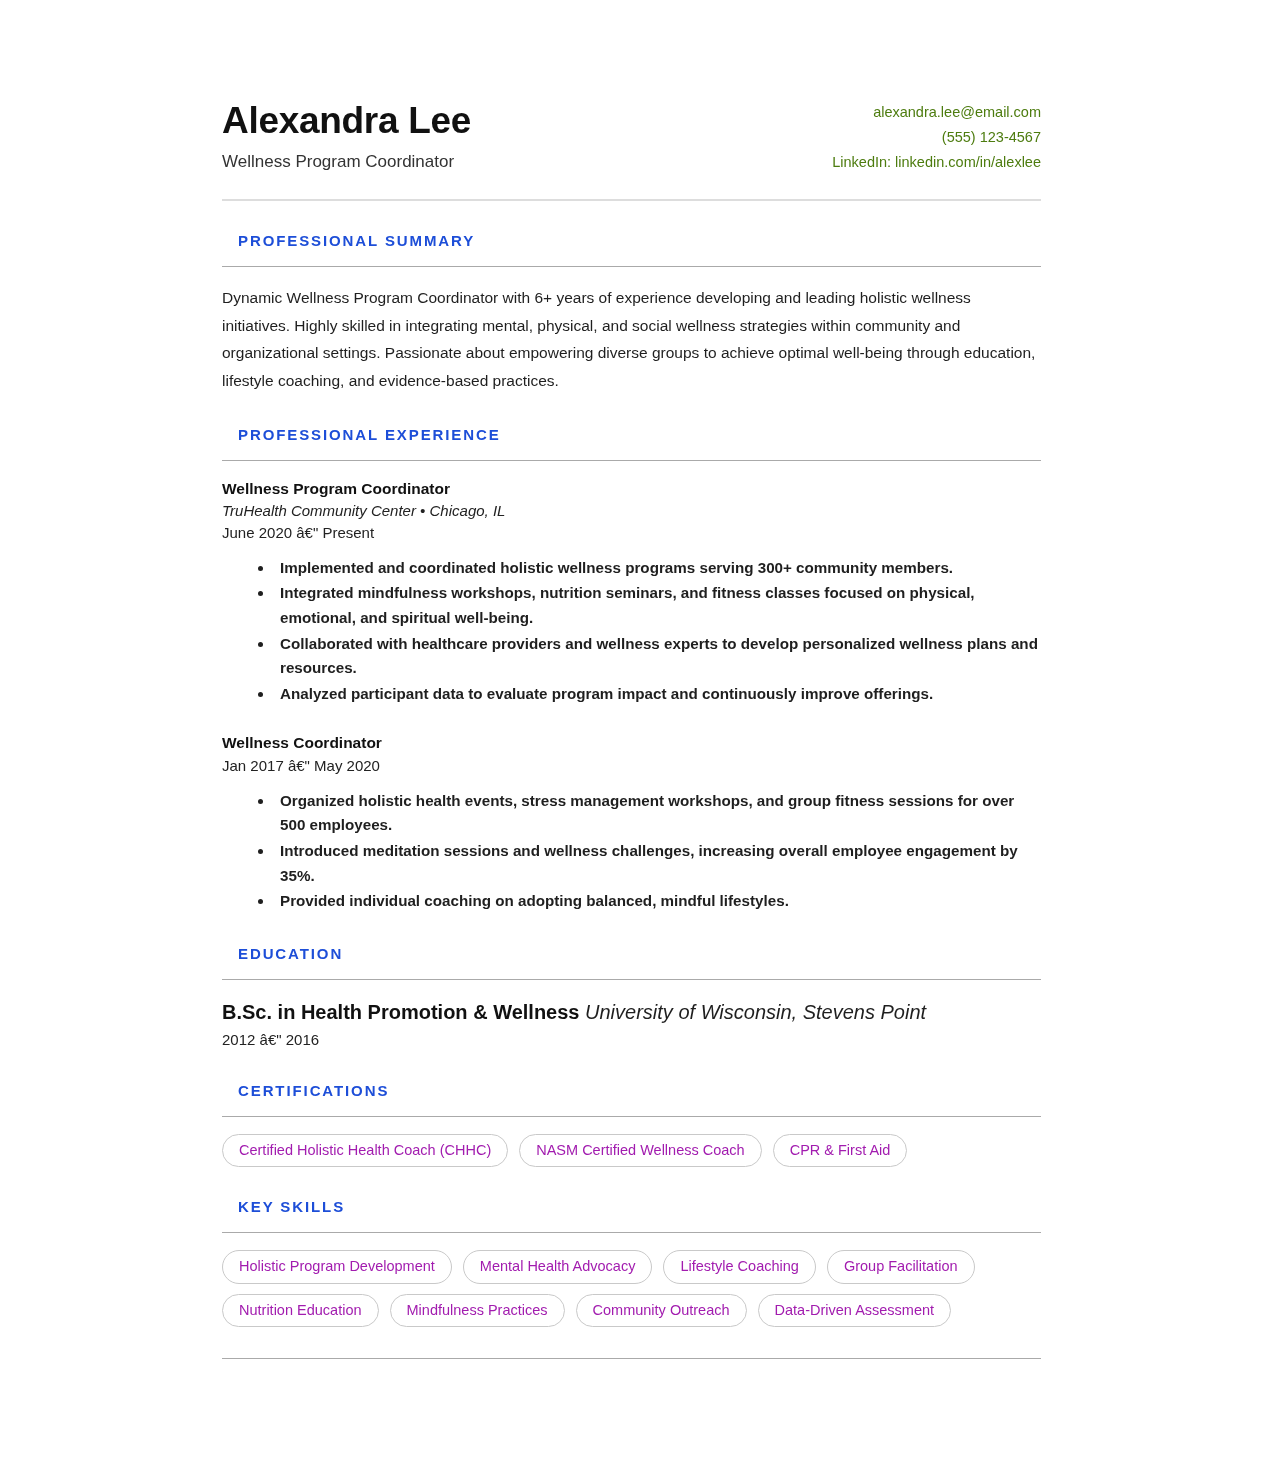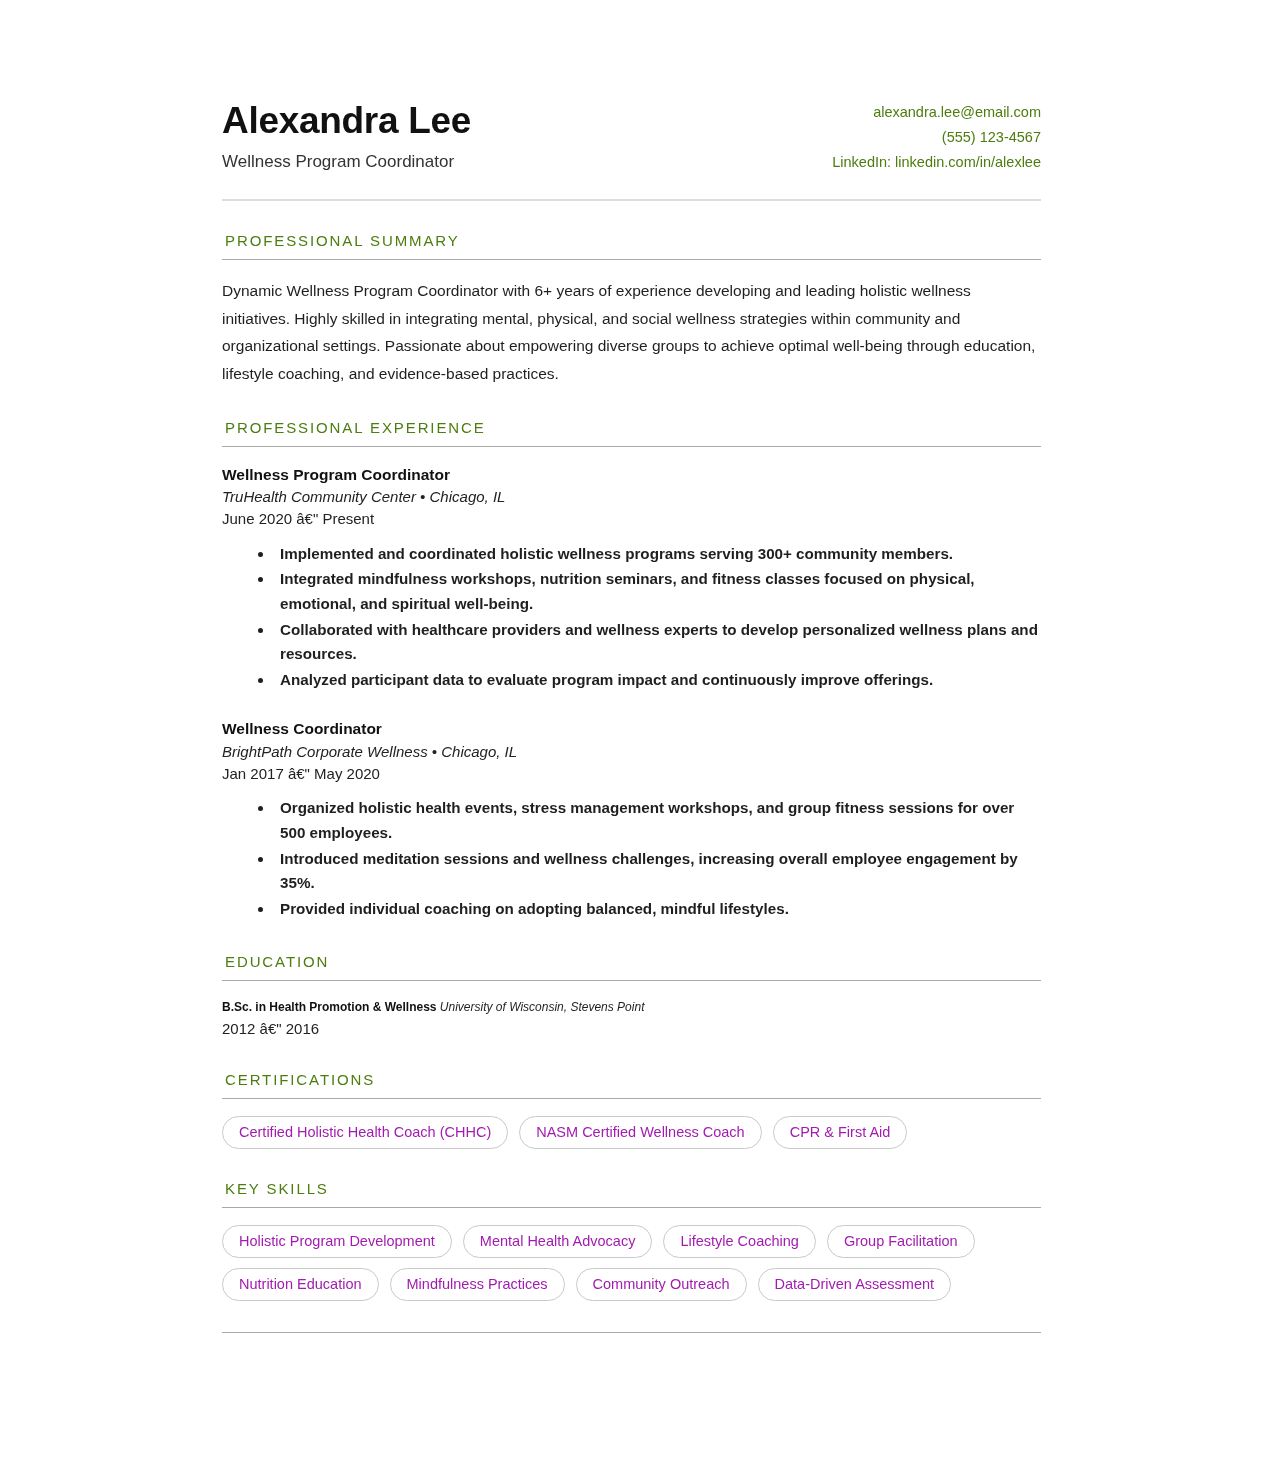--- a/index.html
+++ b/index.html
@@ -57,25 +57,25 @@
   .header-rule {
     border: 0;
     border-top: 2px solid #dddddd;
     margin: 24px 0 0 0;
   }
 
   
   .section { margin-top: 31px; }
   .section-title {
     font-size: 15px;
-    font-weight: normal;
+    font-weight: bold;
     letter-spacing: 1.9px;
     text-transform: uppercase;
-    color: #4d7c0f;
-    margin: 3px;
+    color: #1d4ed8;
+    margin: 16px;
     line-height: 1.2;
   }
   .section-rule {
     border: 0;
     border-top: 1px solid #aaaaaa;
     margin: 9px 0 0 0;
   }
   .section-body { margin-top: 17px; }
 
   
@@ -115,21 +115,21 @@
   .job-bullets li {
     font-size: 15.2px;
     line-height: 1.62;
     color: #1f1f1f;
     padding-left: 6px;
     margin-bottom: 1px;
   }
 
   
   .edu-line {
-    font-size: 12px;
+    font-size: 20px;
     line-height: 1.5;
     color: #1f1f1f;
   }
   .edu-degree { font-weight: bold; color: #111111; }
   .edu-school { font-style: italic; }
   .edu-dates {
     font-size: 15px;
     color: #222222;
     line-height: 1.5;
     margin-top: 2px;
@@ -194,21 +194,20 @@
           <ul class="job-bullets">
             <li>Implemented and coordinated holistic wellness programs serving 300+ community members.</li>
             <li>Integrated mindfulness workshops, nutrition seminars, and fitness classes focused on physical, emotional, and spiritual well-being.</li>
             <li>Collaborated with healthcare providers and wellness experts to develop personalized wellness plans and resources.</li>
             <li>Analyzed participant data to evaluate program impact and continuously improve offerings.</li>
           </ul>
         </div>
 
         <div class="job">
           <div class="job-title">Wellness Coordinator</div>
-          <div class="job-company">BrightPath Corporate Wellness • Chicago, IL</div>
           <div class="job-dates">Jan 2017 â€" May 2020</div>
           <ul class="job-bullets">
             <li>Organized holistic health events, stress management workshops, and group fitness sessions for over 500 employees.</li>
             <li>Introduced meditation sessions and wellness challenges, increasing overall employee engagement by 35%.</li>
             <li>Provided individual coaching on adopting balanced, mindful lifestyles.</li>
           </ul>
         </div>
 
       </div>
     </div>

